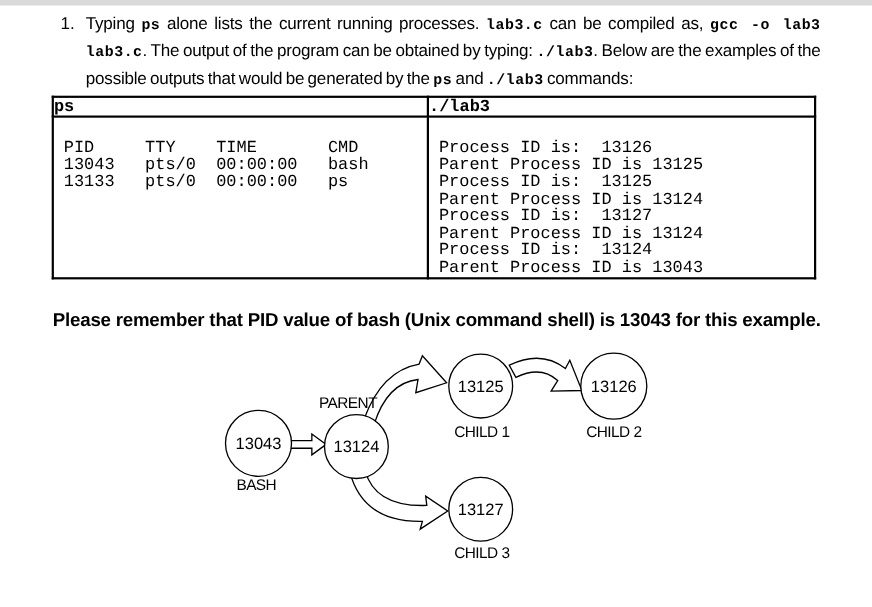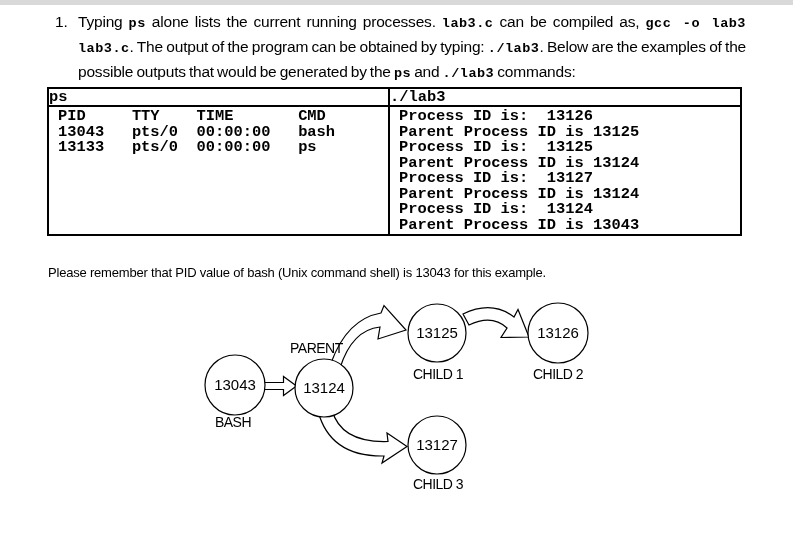--- a/index.html
+++ b/index.html
@@ -24,27 +24,28 @@
     border-collapse:collapse;margin:2px 0 0 47px;width:695px;table-layout:fixed;
   }
   .doc-table td{border:2px solid #000;vertical-align:top;padding:0;}
   .col-left{width:339px;}
   .cell-head{
     font-family:"Liberation Mono","DejaVu Sans Mono",monospace;font-weight:bold;
     font-size:15.4px;line-height:16px;padding:5px 0 4px 9px;
   }
   .cell-body pre{
     margin:0;font-family:"Liberation Mono","DejaVu Sans Mono",monospace;
-    font-weight:bold;font-size:15.4px;line-height:15.5px;
-    padding:2px 0 1px 9px;white-space:pre;
+    font-weight:normal;font-size:15.4px;line-height:15.5px;
+    padding:20px 0 1px 9px;white-space:pre;
   }
   
   .para2{
-    margin:27px 0 0 48px;width:700px;font-size:13px;line-height:20.5px;
+    margin:27px 0 0 48px;width:700px;font-size:17px;line-height:20.5px;
     letter-spacing:-0.2px;
+    font-weight:bold;
   }
   
   .diagram{display:block;margin-top:10px;}
   .diagram .shape{fill:#ffffff;stroke:#000000;stroke-width:1.2;}
   .diagram text{
     font-family:"Liberation Sans",sans-serif;font-size:15px;fill:#000;
   }
   .diagram .node-label{font-size:14px;letter-spacing:-0.5px;}
 </style>
 </head>

